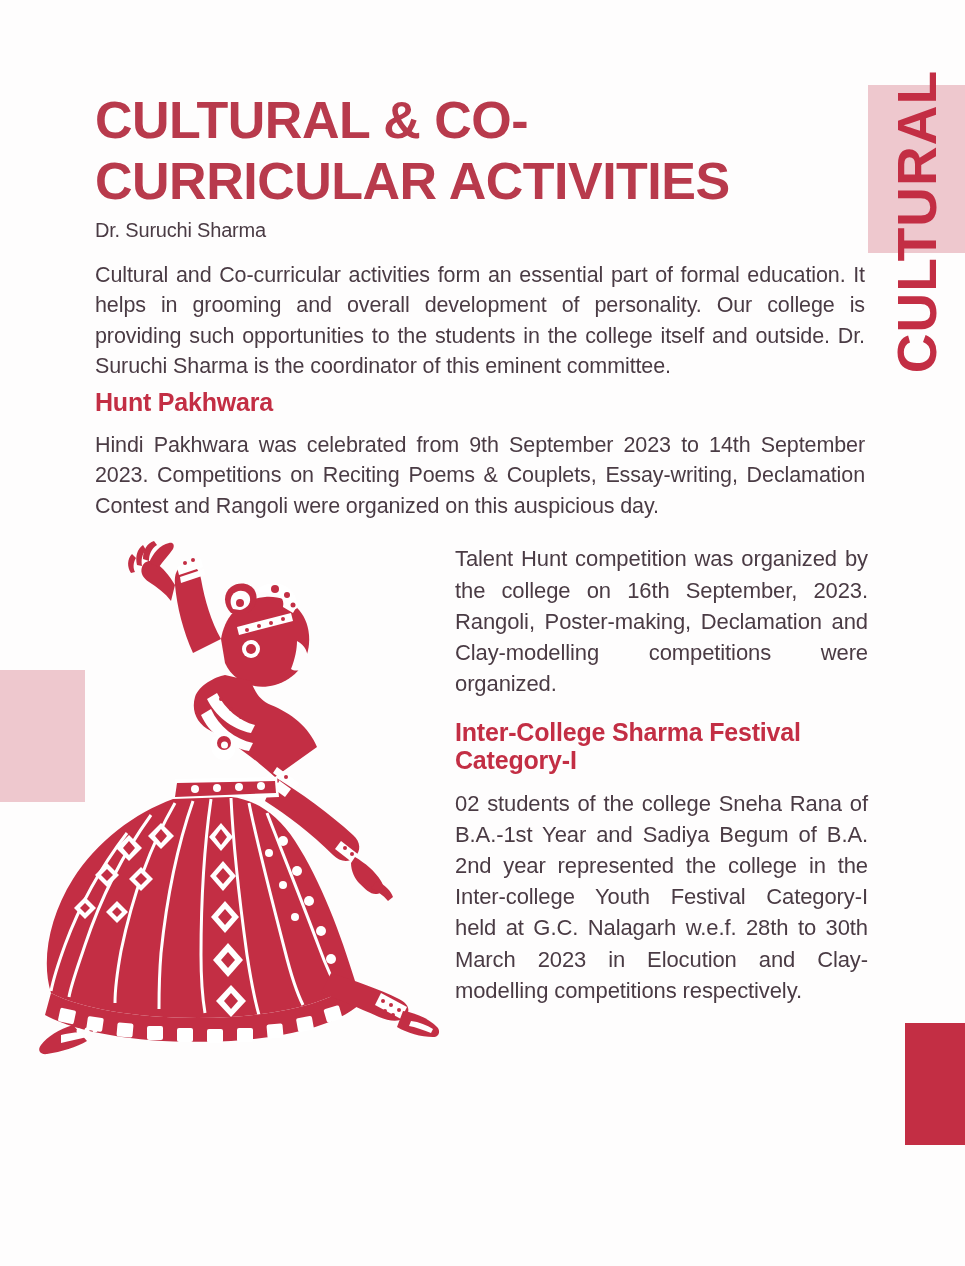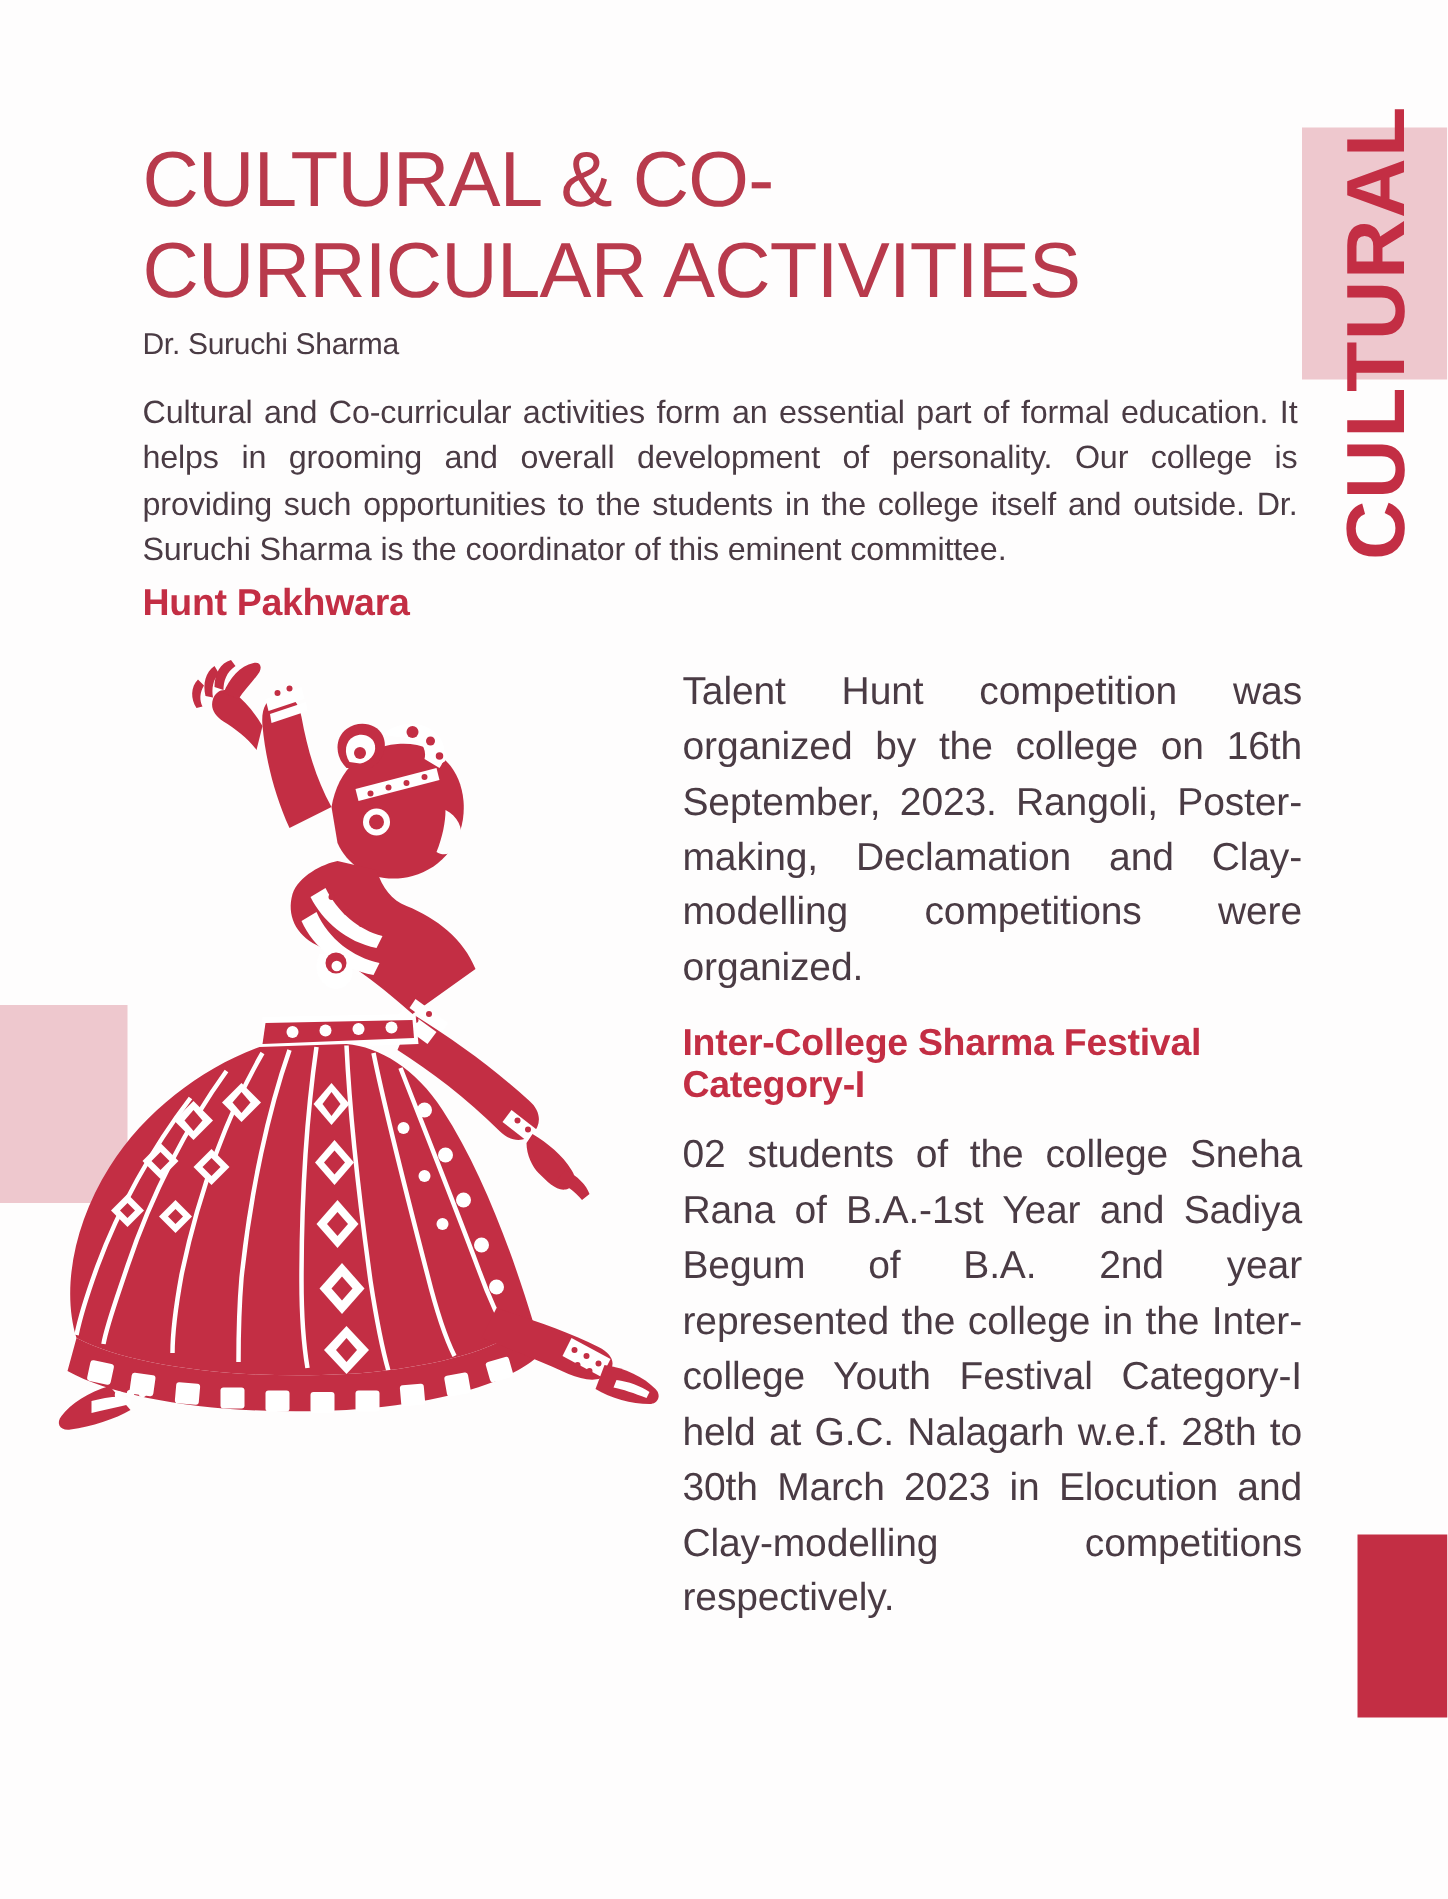--- a/index.html
+++ b/index.html
@@ -70,21 +70,21 @@
   .content {
     position: absolute;
     left: 95px;
     top: 90px;
     width: 782px;
   }
 
   .doc-title {
     font-size: 52px;
     line-height: 1.18;
-    font-weight: normal;
+    font-weight: bold;
     color: #b83a4c;
     margin: 0 0 4px 0;
     letter-spacing: -0.5px;
     max-width: 680px;
   }
   .author {
     font-size: 20px;
     color: #4a3b44;
     margin: 6px 0 18px 0;
     letter-spacing: -0.2px;
@@ -119,21 +119,21 @@
     left: -70px;
     top: 10px;
     width: 420px;
   }
   .col-right {
     position: absolute;
     left: 360px;
     top: 12px;
     width: 425px;
   }
-  .col-right p.body { font-size: 26px; line-height: 1.42; }
+  .col-right p.body { font-size: 22px; line-height: 1.42; }
   .col-right h2.section { margin-top: 18px; }
   .col-right h2.section.first { margin-top: 0; }
 
   .dancer { display: block; width: 420px; height: auto; }
 </style>
 </head>
 <body>
 
 <div class="page">
 
@@ -146,20 +146,21 @@
   </div>
 
   <div class="content">
 
     <h1 class="doc-title">CULTURAL &amp; CO-CURRICULAR ACTIVITIES</h1>
     <div class="author">Dr. Suruchi Sharma</div>
 
     <p class="body">Cultural and Co-curricular activities form an essential part of formal education. It helps in grooming and overall development of personality. Our college is providing such opportunities to the students in the college itself and outside. Dr. Suruchi Sharma is the coordinator of this eminent committee.</p>
 
     <h2 class="section">Hunt Pakhwara</h2>
+    <p class="body">Hindi Pakhwara was celebrated from 9th September 2023 to 14th September 2023. Competitions on Reciting Poems &amp; Couplets, Essay-writing, Declamation Contest and Rangoli were organized on this auspicious day.</p>
 
     <div class="lower">
 
       <div class="col-left">
         <svg class="dancer" viewBox="0 0 420 560" xmlns="http://www.w3.org/2000/svg" aria-hidden="true">
           <g fill="#c32e44">
 
             <path d="M168 112 C158 90 152 66 150 44 C149 33 152 26 160 24 C168 22 174 27 176 38 C180 60 186 80 196 98 Z"></path>
             <path d="M150 44 C144 34 138 27 131 22 C125 18 119 20 117 26 C115 32 118 37 124 41 C132 46 140 52 146 60 Z"></path>
 

